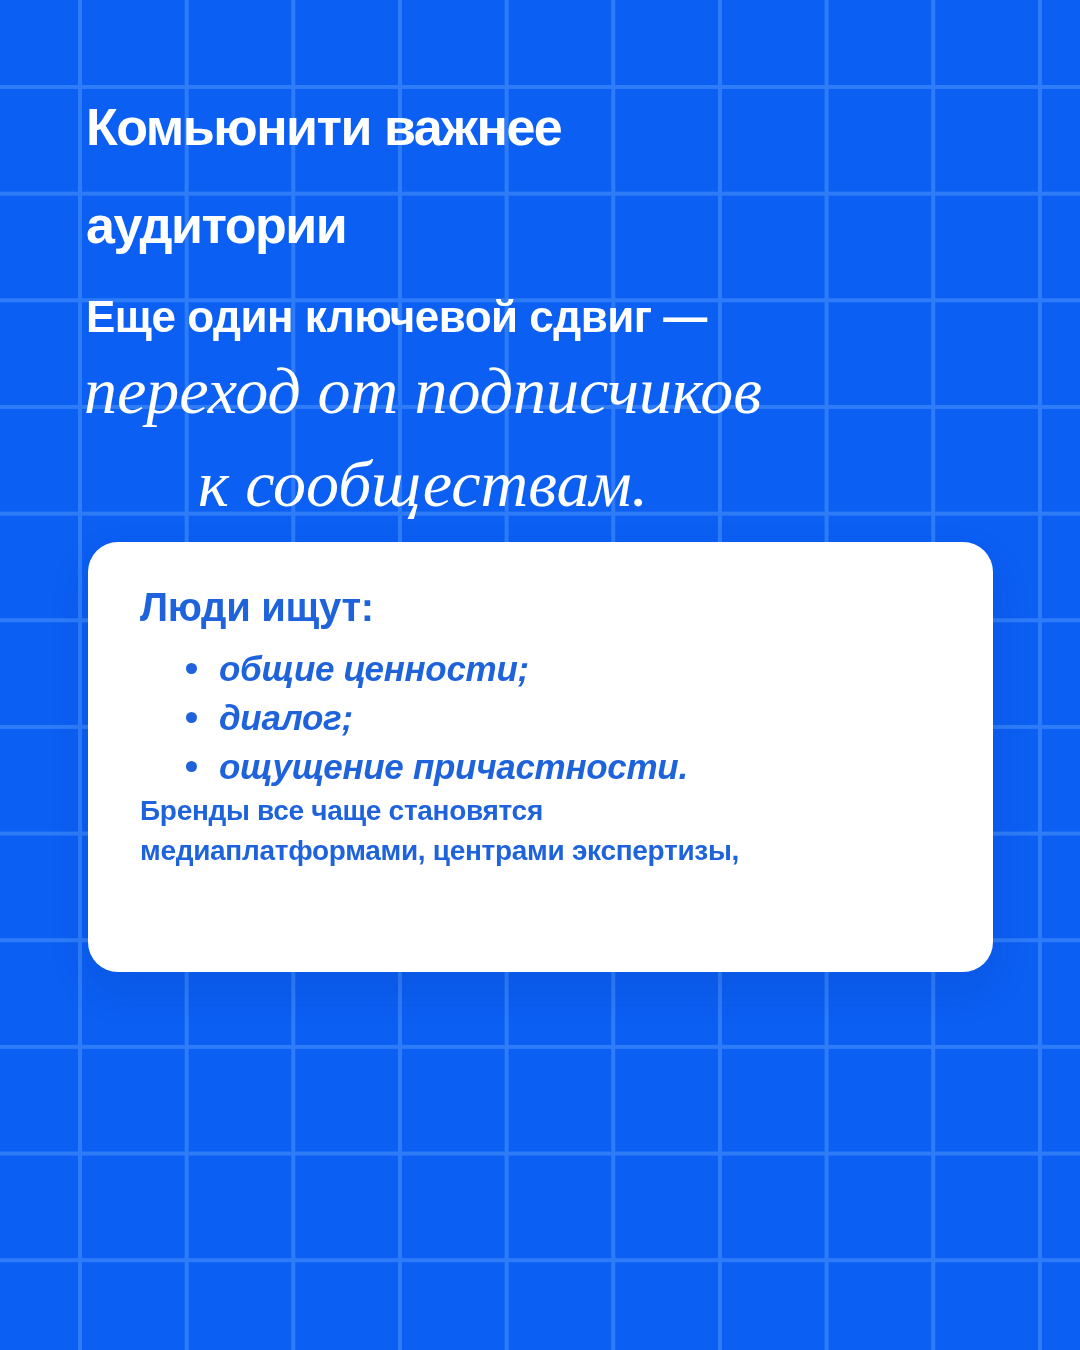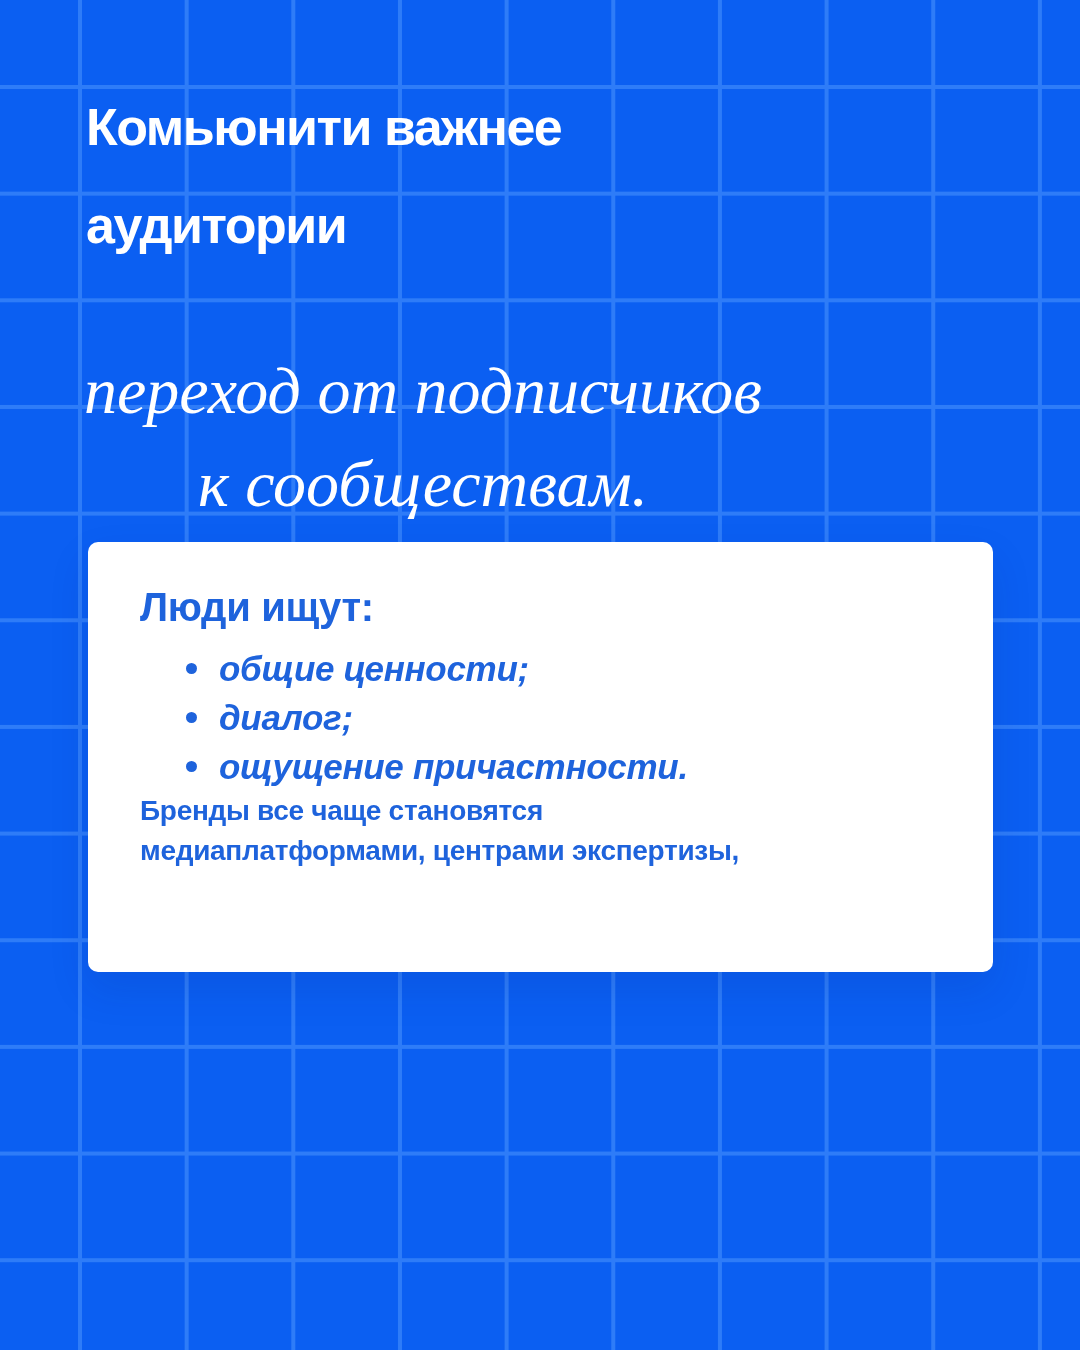--- a/index.html
+++ b/index.html
@@ -45,21 +45,21 @@
     font-family:"Liberation Serif",serif;
     font-style:italic;font-weight:500;
     font-size:66px;line-height:93px;text-align:center;
   }
   .lead-italic .line{display:block;}
 
   .card{
     position:absolute;left:88px;top:542px;
     width:905px;height:430px;
     background:var(--card-bg);
-    border-radius:10px;
+    border-radius:30px;
     padding:40px 52px 0 52px;
     box-shadow:0 18px 40px rgba(0,30,120,0.12);
   }
 
   .card-intro{
     color:var(--card-text);
     font-size:40px;line-height:50px;font-weight:600;
     letter-spacing:-0.3px;
   }
 
@@ -91,20 +91,21 @@
 </head>
 <body>
 
 <div class="slide">
 
   <h1 class="title">
     <span class="line">Комьюнити важнее</span>
     <span class="line">аудитории</span>
   </h1>
 
+  <p class="lead-bold">Еще один ключевой сдвиг —</p>
 
   <p class="lead-italic">
     <span class="line">переход от подписчиков</span>
     <span class="line">к сообществам.</span>
   </p>
 
   <section class="card">
     <p class="card-intro">Люди ищут:</p>
 
     <ul class="bullets">

